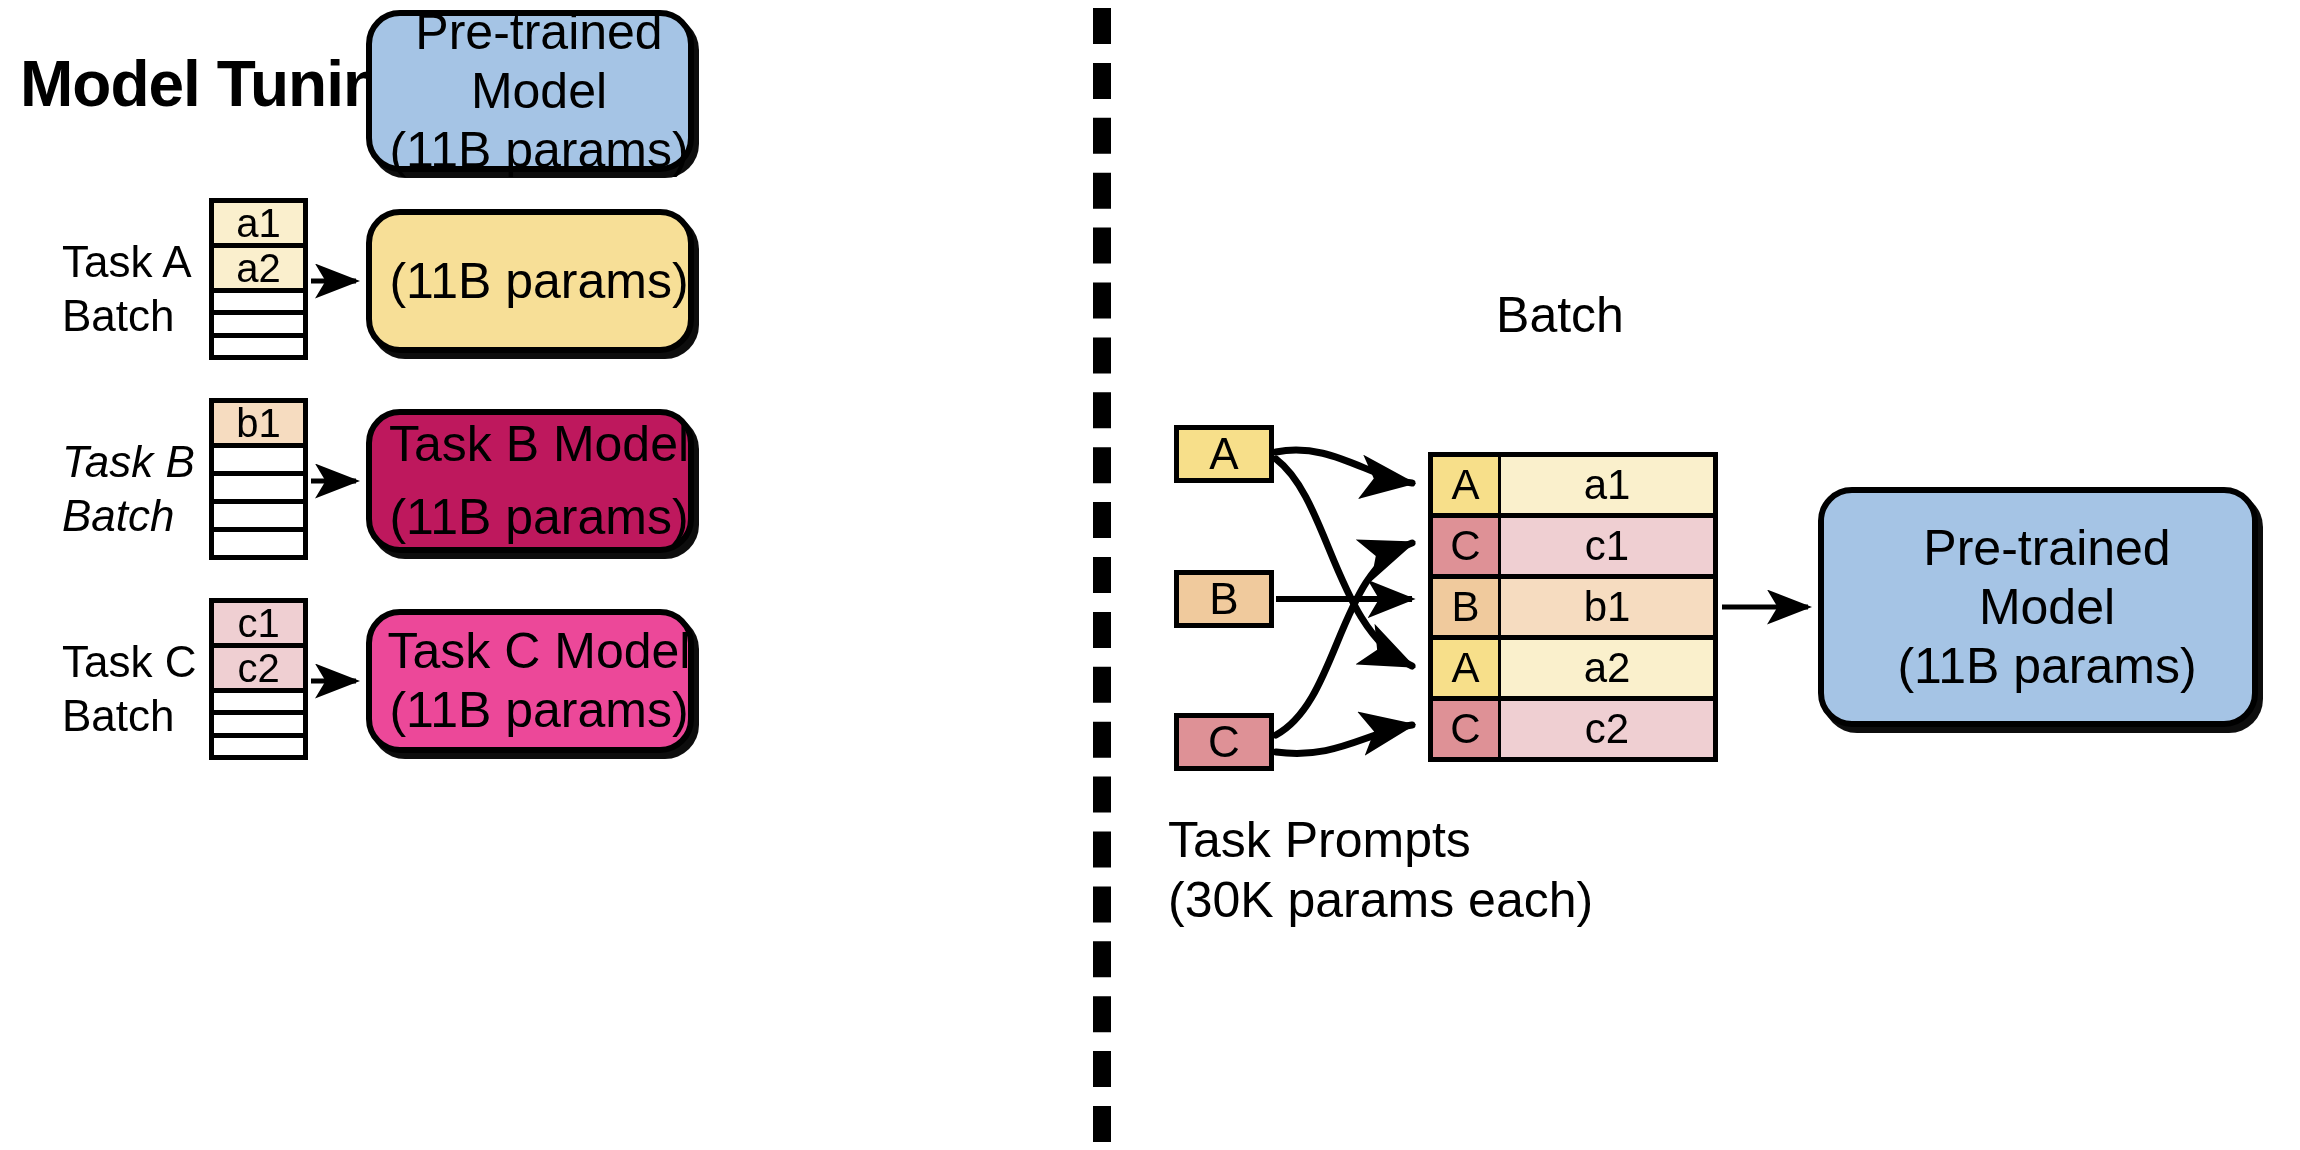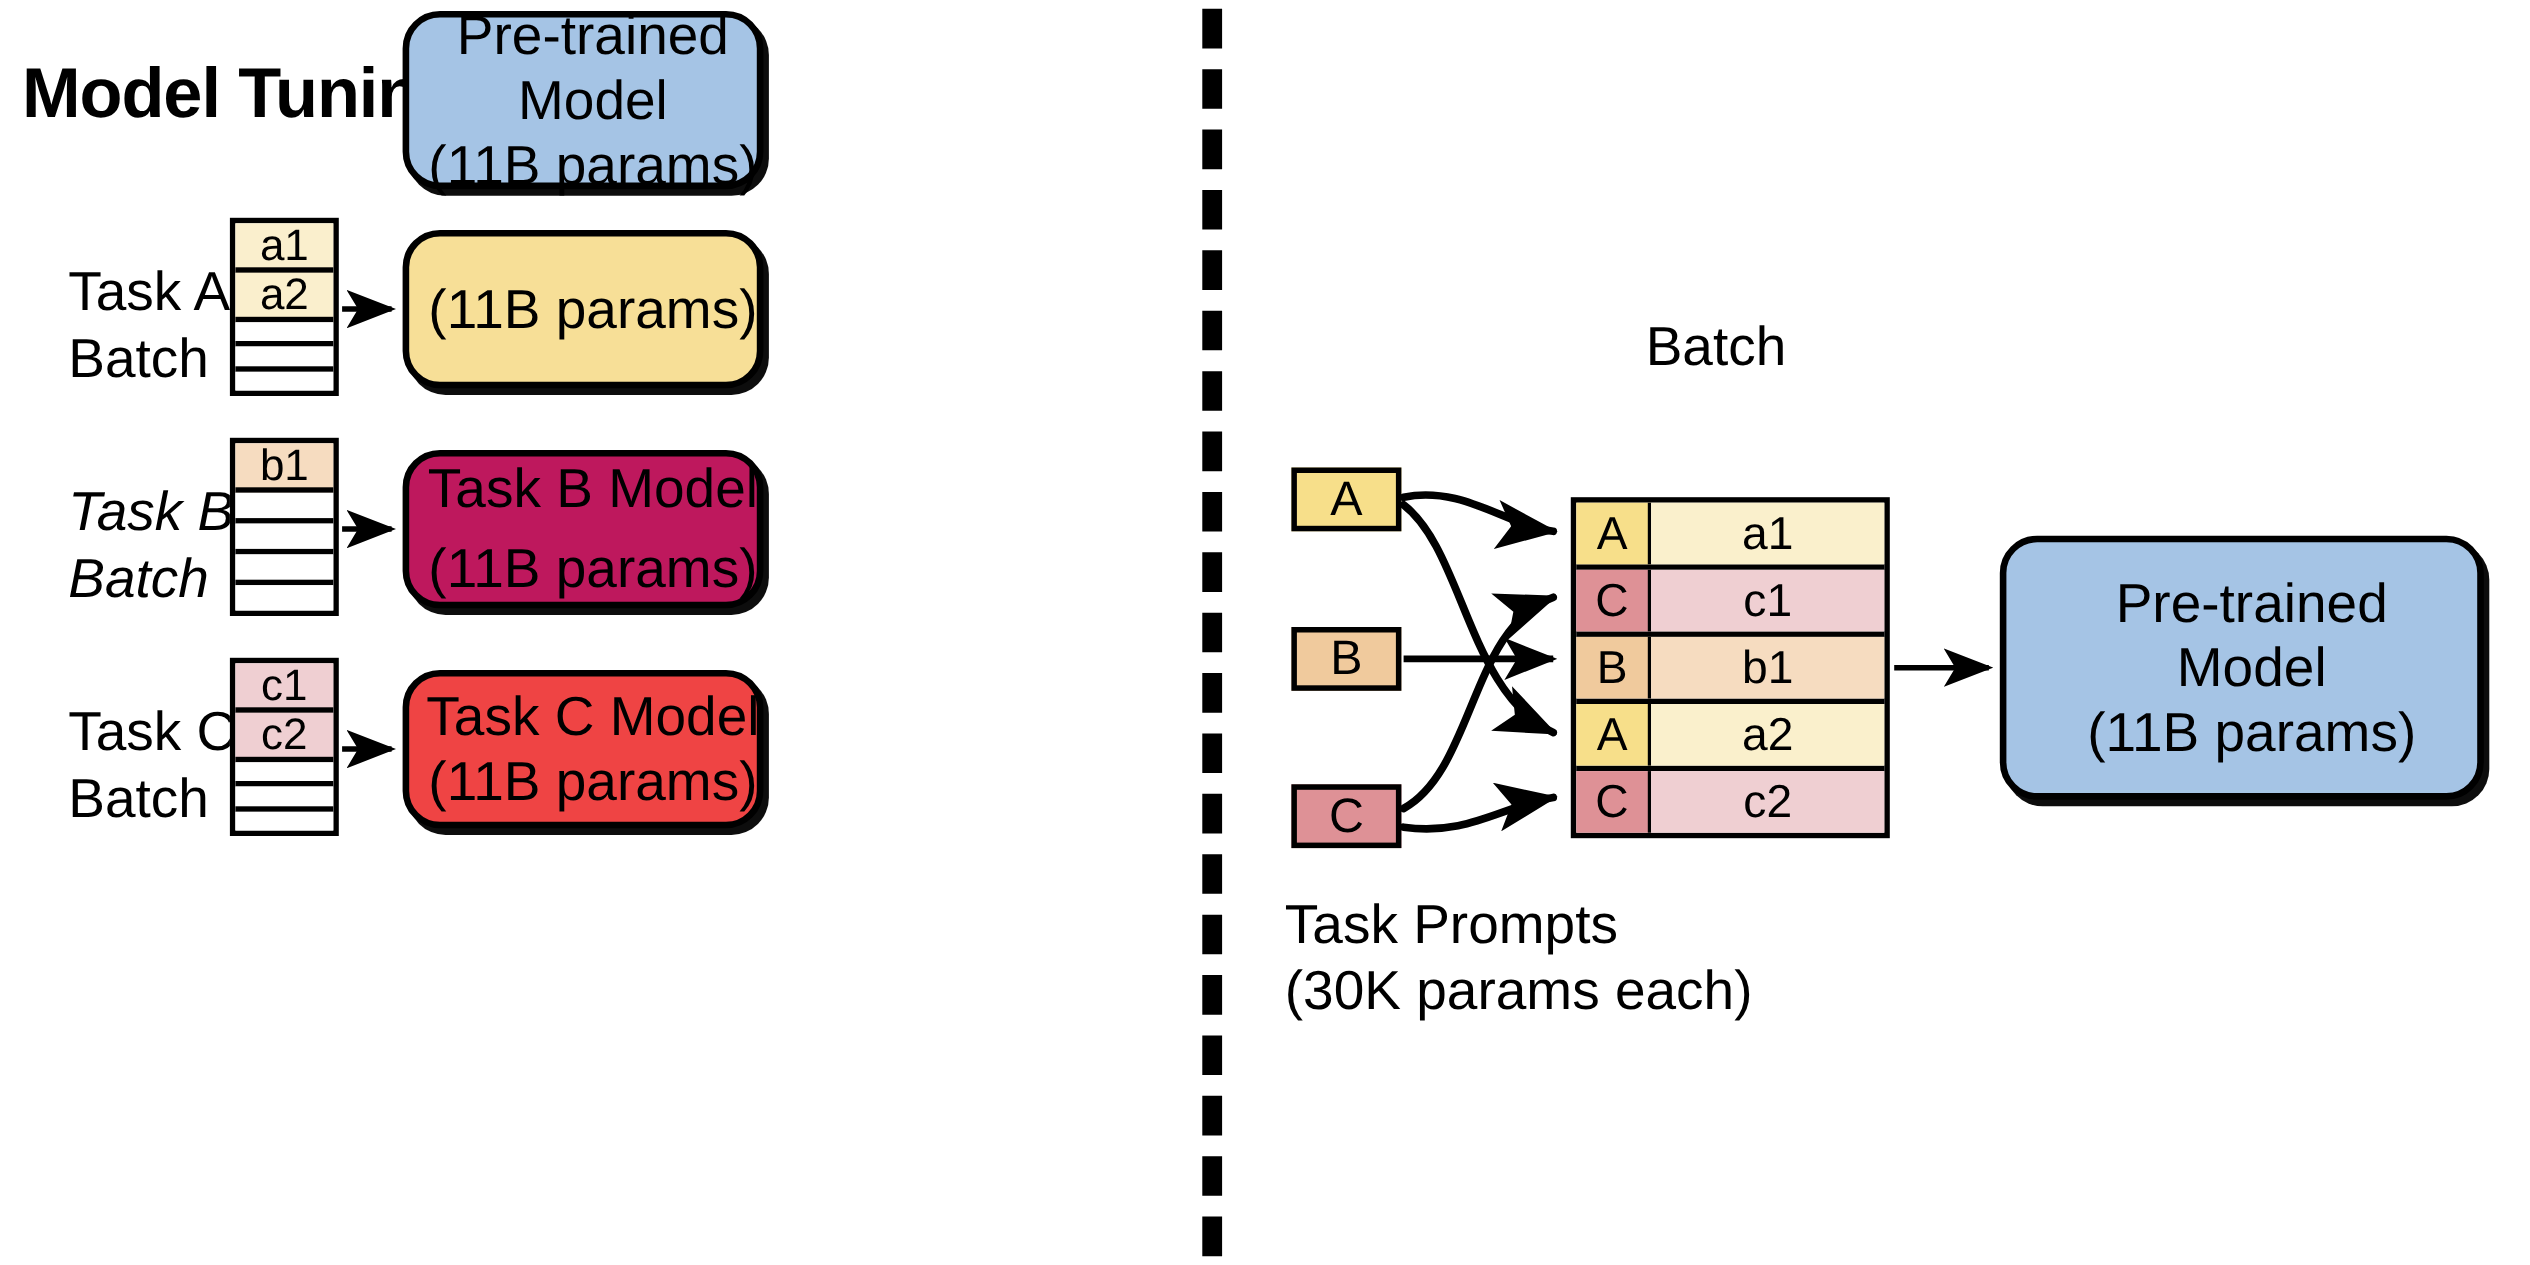--- a/index.html
+++ b/index.html
@@ -58,21 +58,21 @@
     align-items:center;
     justify-content:center;
     font-size:40px;
     line-height:1;
     background:#ffffff;
   }
   .batch-row:last-child{border-bottom:none;}
 
   
   .batch-label{
-    font-size:50px;
+    font-size:44px;
     line-height:1.22;
     text-align:left;
     white-space:nowrap;
   }
   .batch-label .ln{display:block;}
 
   
   .mix-table{
     border:5px solid #000;
     box-sizing:border-box;
@@ -176,21 +176,21 @@
     <span class="ln">Task C</span>
     <span class="ln">Batch</span>
   </div>
   <div class="abs batch-stack" id="batch-c" style="left:209px; top:598px; width:99px; height:162px;">
     <div class="batch-row" style="background: rgb(239, 207, 210);">c1</div>
     <div class="batch-row" style="background: rgb(239, 207, 210);">c2</div>
     <div class="batch-row" style="background: rgb(255, 255, 255);"></div>
     <div class="batch-row" style="background: rgb(255, 255, 255);"></div>
     <div class="batch-row" style="background: rgb(255, 255, 255);"></div>
   </div>
-  <div class="abs model-box" id="model-c" style="left: 366px; top: 609px; width: 328px; height: 144px; background: #ef4444;">
+  <div class="abs model-box" id="model-c" style="left: 366px; top: 609px; width: 328px; height: 144px; background: #ec4899;">
     <span class="ln">Task C Model</span>
     <span class="ln">(11B params)</span>
   </div>
 
   <div class="abs divider" id="divider" style="left: 1093px; top: 8px; height: 1134px; border-left-color: rgb(0, 0, 0);"></div>
 
 
   <div class="abs mix-caption" style="left:1390px; top:285px; width:340px;">
     <span class="ln">Batch</span>
   </div>

